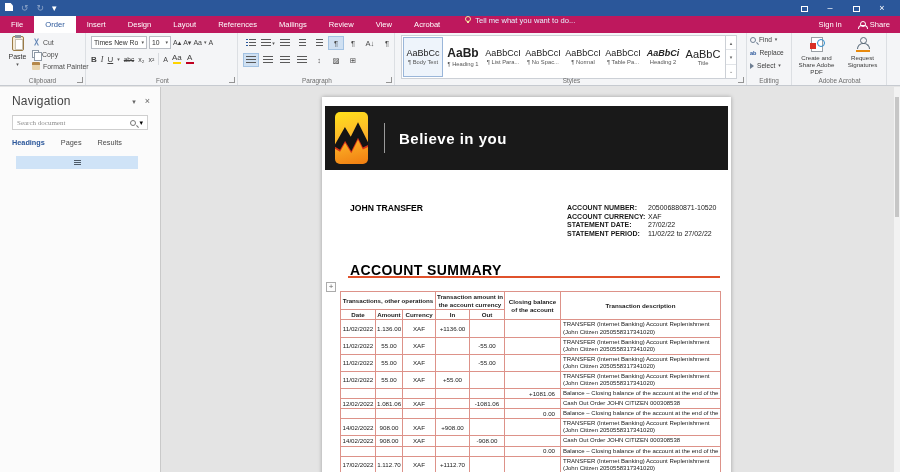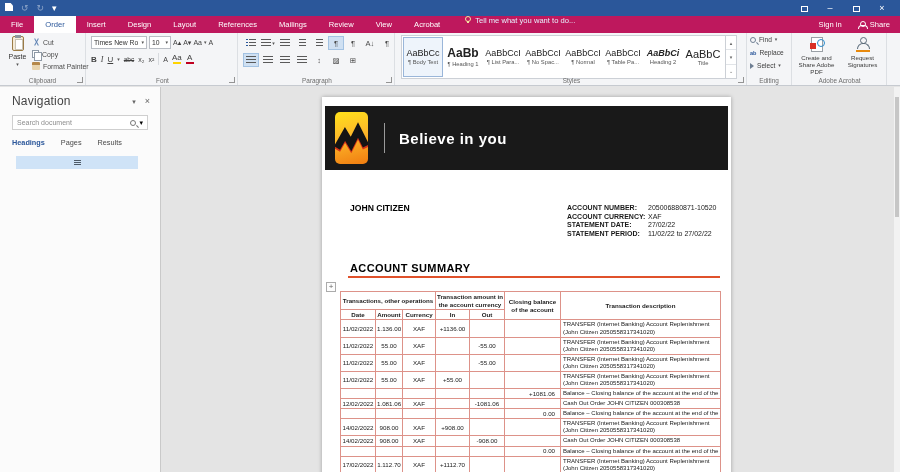--- a/index.html
+++ b/index.html
@@ -106,21 +106,21 @@
 .i-sig::after{content:"";position:absolute;left:1px;top:6px;width:11px;height:5px;border:1px solid #5b6b7a;border-bottom:none;border-radius:6px 6px 0 0}
 
 
 .navpane{position:absolute;left:0;top:87px;width:161px;bottom:0;background:#fbfbfb;border-right:1px solid #c9c9c9}
 .nav-head{display:flex;align-items:center;padding:7px 10px 4px 12px}
 .nav-title{font-size:12px;color:#444;letter-spacing:.2px}
 .nav-hicons{margin-left:auto;display:flex;gap:9px;align-items:center;color:#666}
 .nh{font-size:7px;line-height:1}
 .nh.x{font-size:9px}
 .nav-search{margin:3px 12px 0;height:15px;background:#fff;border:1px solid #cfcfcf;display:flex;align-items:center;padding:0 4px;gap:3px}
-.nav-search input{border:0;outline:0;flex:1;font-size:7px;color:#333;background:transparent;font-family:Liberation Sans, sans-serif;min-width:0}
+.nav-search input{border:0;outline:0;flex:1;font-size:7px;color:#333;background:transparent;font-family:Liberation Serif, serif;min-width:0}
 .nav-search input::placeholder{color:#8d8d8d}
 .i-loupe{width:6px;height:6px;border:1px solid #777;border-radius:50%;position:relative;display:inline-block;flex:none}
 .i-loupe::after{content:"";position:absolute;left:5px;top:5px;width:3px;height:1px;background:#777;transform:rotate(45deg)}
 .nav-tabs{display:flex;margin:8px 0 0 12px;font-size:7.3px;color:#4a4a4a}
 .ntab{margin-right:16px;padding-bottom:2px}
 .ntab.active{font-weight:bold;color:#2b579a}
 .nav-sel{margin:7px 0 0 16px;width:122px;height:13px;background:#cfe3f7;display:flex;align-items:center;justify-content:center}
 .nav-sel-glyph{width:7px;height:6px;background:repeating-linear-gradient(to bottom,#4e5b68 0 1px,transparent 1px 2px)}
 
 
@@ -139,21 +139,21 @@
 .slogan{font-size:15px;font-weight:bold;letter-spacing:.5px;color:#fff;white-space:nowrap}
 
 .holder{position:absolute;left:28px;top:106px}
 .holder-name{font-size:8.6px;font-weight:bold;margin-bottom:2px}
 .holder-line{font-size:7.3px;color:#2a2a2a;line-height:9px}
 .meta{position:absolute;left:245px;top:107px;font-size:7px;color:#1a1a1a}
 .meta-row{display:flex;line-height:8.6px}
 .meta-label{width:81px;font-weight:bold;white-space:nowrap}
 .meta-value{white-space:nowrap}
 
-.summary{position:absolute;left:28px;top:165px;font-size:11px;font-weight:bold;letter-spacing:.4px}
+.summary{position:absolute;left:28px;top:165px;font-size:14px;font-weight:bold;letter-spacing:.4px}
 .redline{position:absolute;left:26px;top:179px;width:372px;height:2px;background:#e0512b}
 .thandle{position:absolute;left:4px;top:185px;width:10px;height:10px;border:1px solid #ababab;background:#fdfdfd;color:#666;font-size:8px;line-height:8px;text-align:center}
 
 .stable{position:absolute;left:18px;top:194px;width:380px;border-collapse:collapse;table-layout:fixed}
 .stable th,.stable td{border:1px solid #dd9289;overflow:hidden}
 .stable th{font-size:6.2px;font-weight:bold;color:#1a1a1a;padding:1px;line-height:1.2}
 .th-desc{font-size:7.8px}
 .gh1{height:18px}
 .sh{height:10px}
 .stable td{font-size:6.2px;text-align:center;color:#1a1a1a;padding:0 1px;line-height:1.2}
@@ -450,21 +450,21 @@
           <svg width="33" height="52" viewBox="0 0 33 52">
             <path d="M2 38 L10 24 L16 34 L23 20 L31 36" stroke="#d43318" stroke-width="7" fill="none"></path>
             <path d="M2 36 L10 22 L16 32 L23 18 L31 34" stroke="#141414" stroke-width="7" fill="none"></path>
           </svg>
         </div>
         <div class="bdiv"></div>
         <div class="slogan">Believe in you</div>
       </div>
 
       <div class="holder">
-        <div class="holder-name">JOHN CITIZEN</div>
+        <div class="holder-name">JOHN TRANSFER</div>
         <div>
 
         <div class="holder-line"></div>
             <div class="holder-line"></div>
             <div class="holder-line"></div>
           </div>
       </div>
 
       <div class="meta">
 

